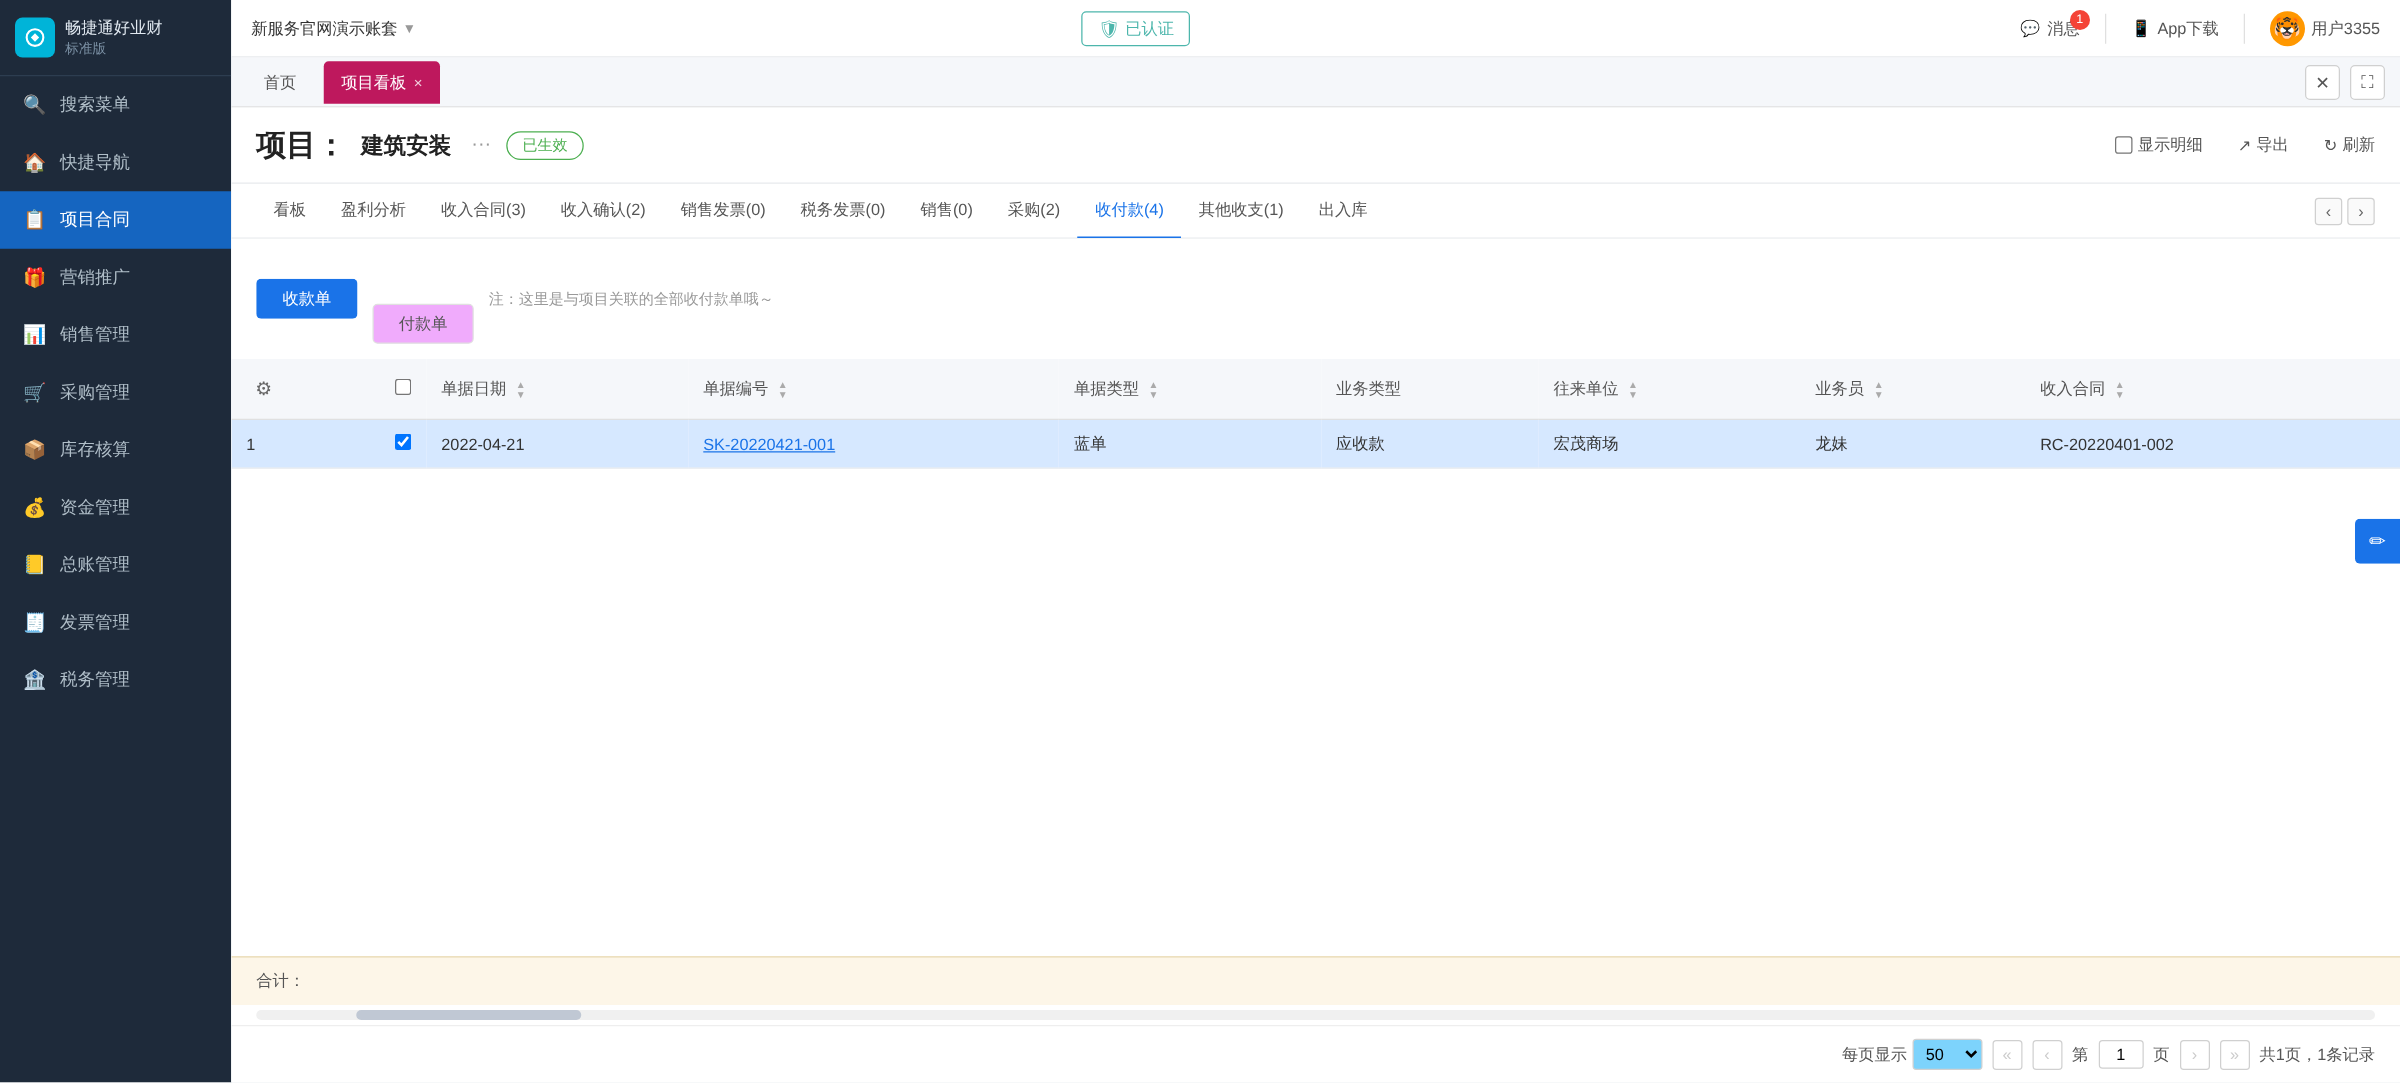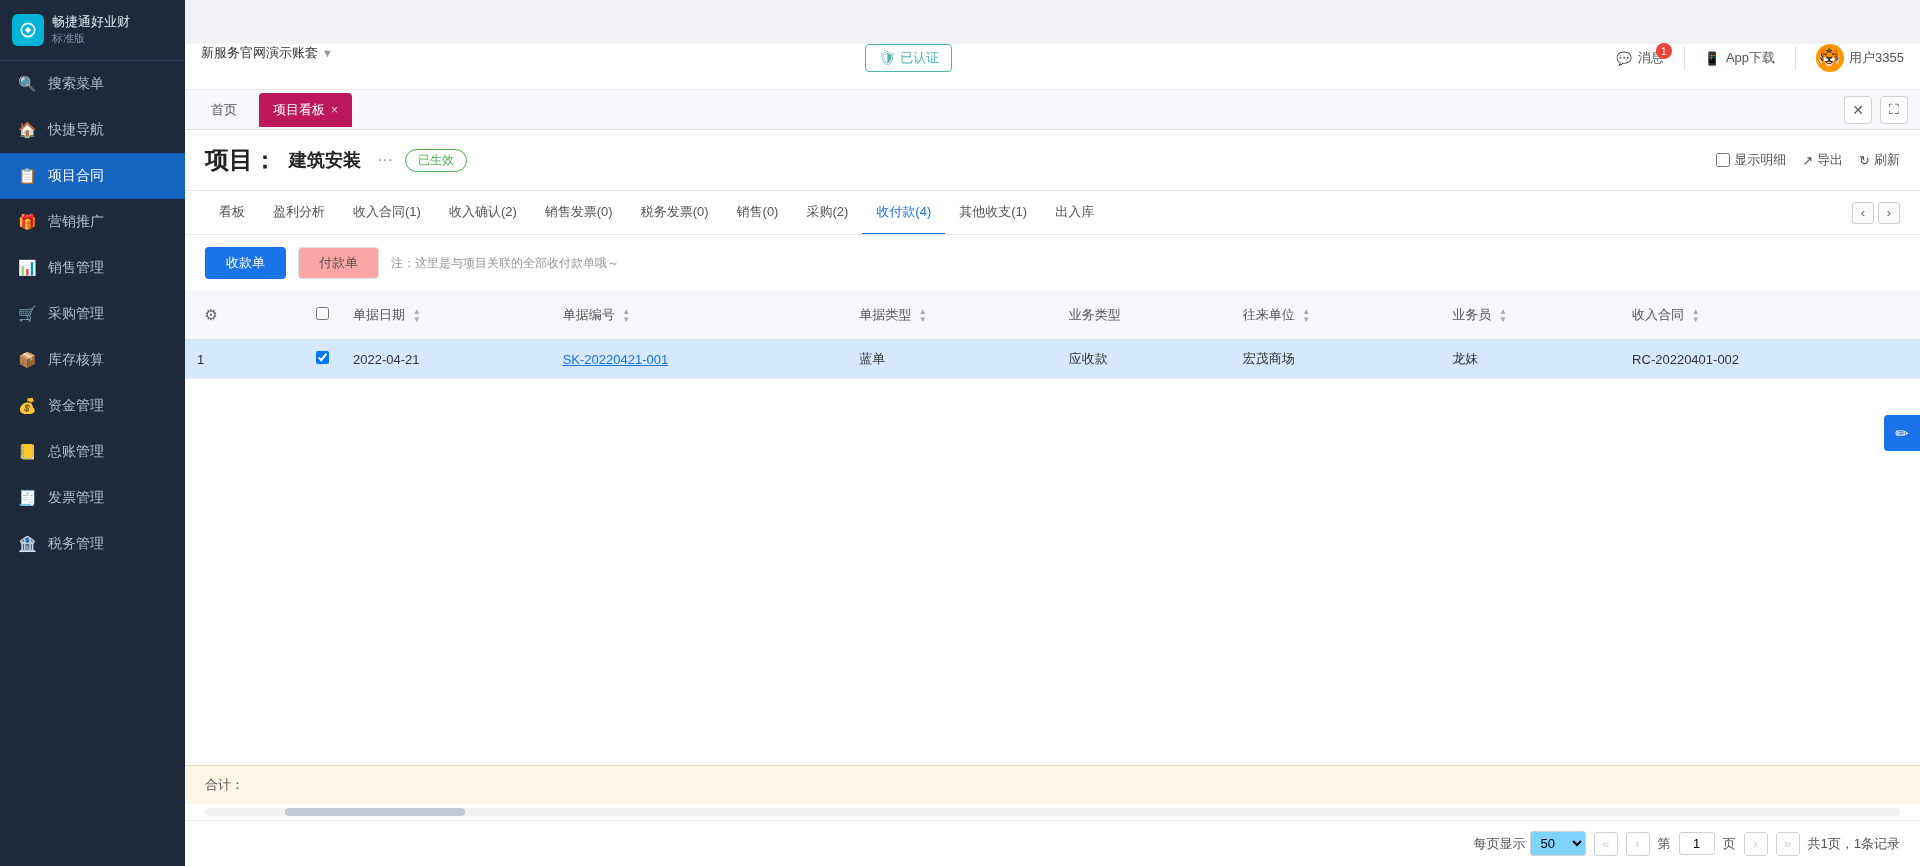--- a/index.html
+++ b/index.html
@@ -74,27 +74,26 @@
       flex: 1;
       display: flex;
       flex-direction: column;
       background: #f0f2f5;
       overflow: hidden;
     }
 
     
     .topbar {
       display: flex;
-      align-items: flex-start;
+      align-items: center;
       background: #fff;
       border-bottom: 1px solid #e8eaed;
       padding: 0 16px;
       height: 46px;
       flex-shrink: 0;
-      margin-top: 44px;
     }
     .topbar-project {
       display: flex;
       align-items: center;
       color: #333;
       font-size: 13px;
       gap: 4px;
       flex: 1;
     }
     .topbar-project .dropdown-arrow { color: #999; font-size: 11px; }
@@ -227,21 +226,21 @@
       border: 1px solid #4caf50;
       color: #4caf50;
       border-radius: 12px;
       padding: 2px 12px;
       font-size: 12px;
     }
     .project-header-right {
       margin-left: auto;
       display: flex;
       align-items: center;
-      gap: 16px;
+      gap: 28px;
       color: #555;
       font-size: 13px;
     }
     .project-header-right label { display: flex; align-items: center; gap: 4px; cursor: pointer; }
     .project-header-right input[type="checkbox"] { width: 14px; height: 14px; }
     .header-btn {
       display: flex;
       align-items: center;
       gap: 4px;
       cursor: pointer;
@@ -305,23 +304,24 @@
       border-radius: 4px;
       font-size: 13px;
       cursor: pointer;
       border: 1px solid transparent;
     }
     .inner-tab-btn.active {
       background: #1a73e8;
       color: #fff;
     }
     .inner-tab-btn:not(.active) {
-      background: #fca5a5;
+      background: #f0abfc;
       color: #555;
       border-color: #e0e0e0;
+      margin-top: 40px;
     }
     .inner-tab-note {
       color: #999;
       font-size: 12px;
     }
 
     
     .table-wrapper {
       flex: 1;
       overflow: auto;
@@ -617,21 +617,21 @@
         <div class="header-btn">
           <span>↻</span>
           <span>刷新</span>
         </div>
       </div>
     </div>
 
     <div class="sub-tabs">
       <div class="sub-tab">看板</div>
       <div class="sub-tab">盈利分析</div>
-      <div class="sub-tab">收入合同(1)</div>
+      <div class="sub-tab">收入合同(3)</div>
       <div class="sub-tab">收入确认(2)</div>
       <div class="sub-tab">销售发票(0)</div>
       <div class="sub-tab">税务发票(0)</div>
       <div class="sub-tab">销售(0)</div>
       <div class="sub-tab">采购(2)</div>
       <div class="sub-tab active">收付款(4)</div>
       <div class="sub-tab">其他收支(1)</div>
       <div class="sub-tab">出入库</div>
       <div class="sub-tab-nav">
         <div class="sub-tab-nav-btn">‹</div>

